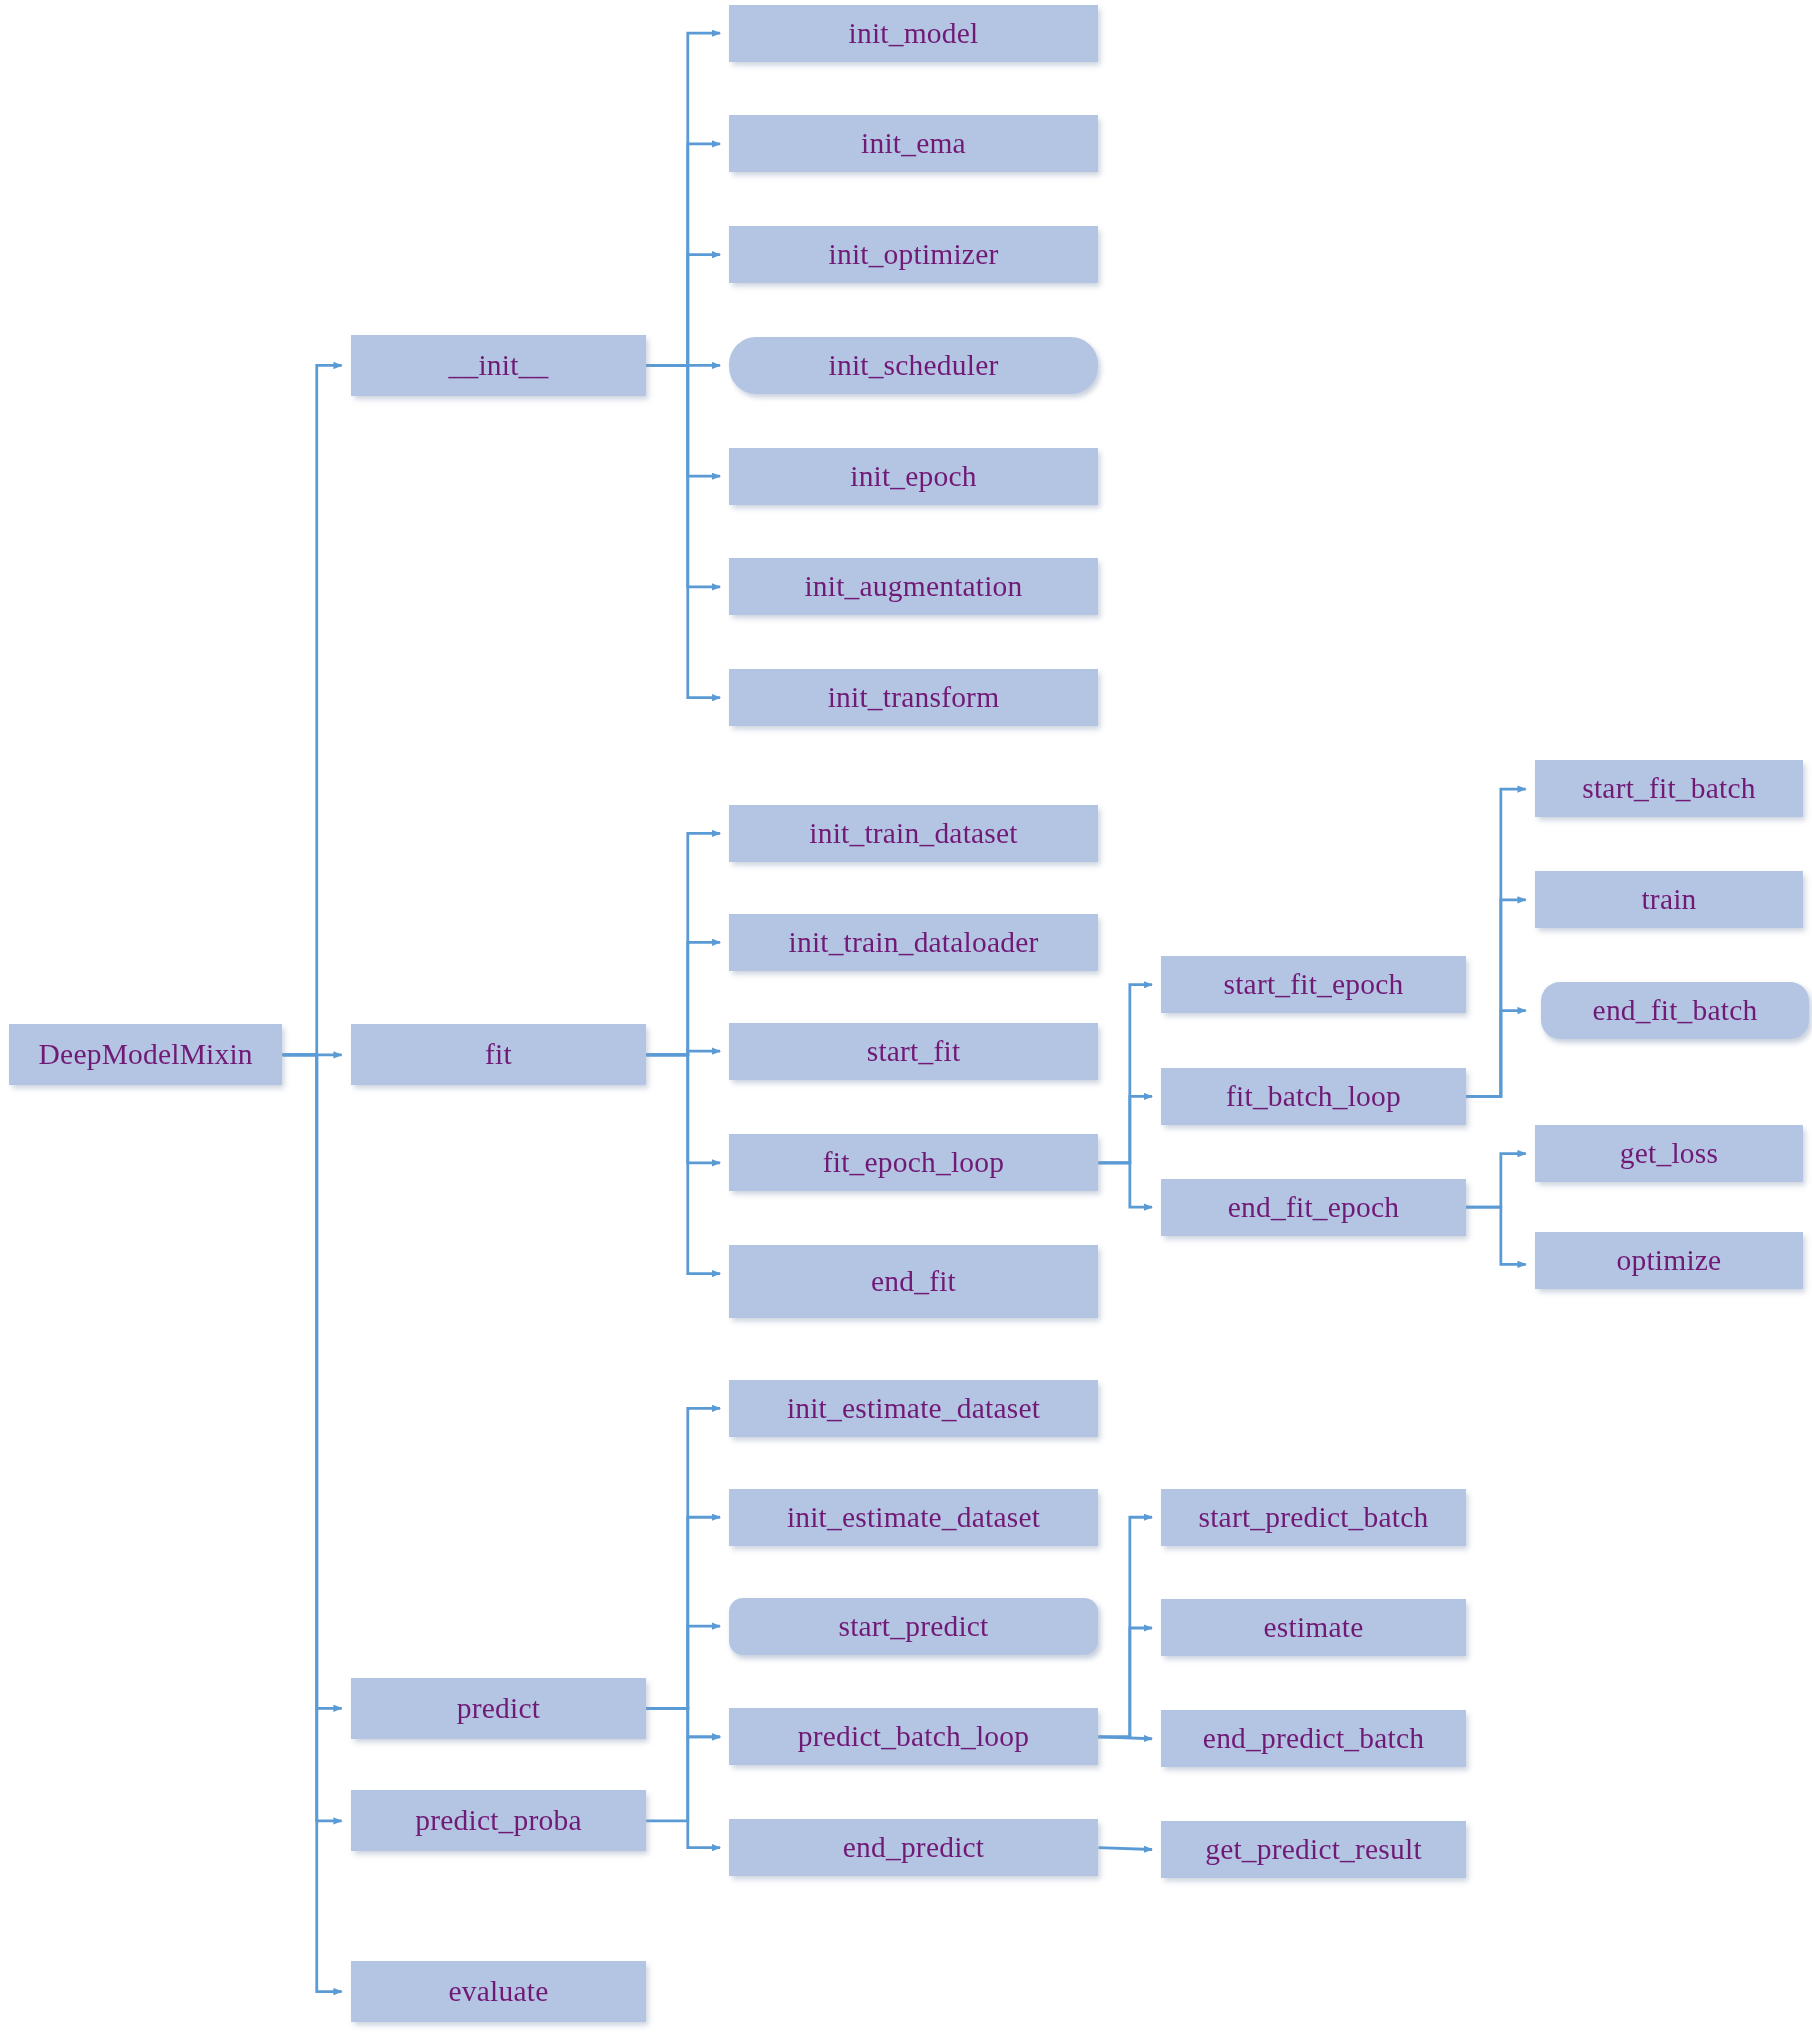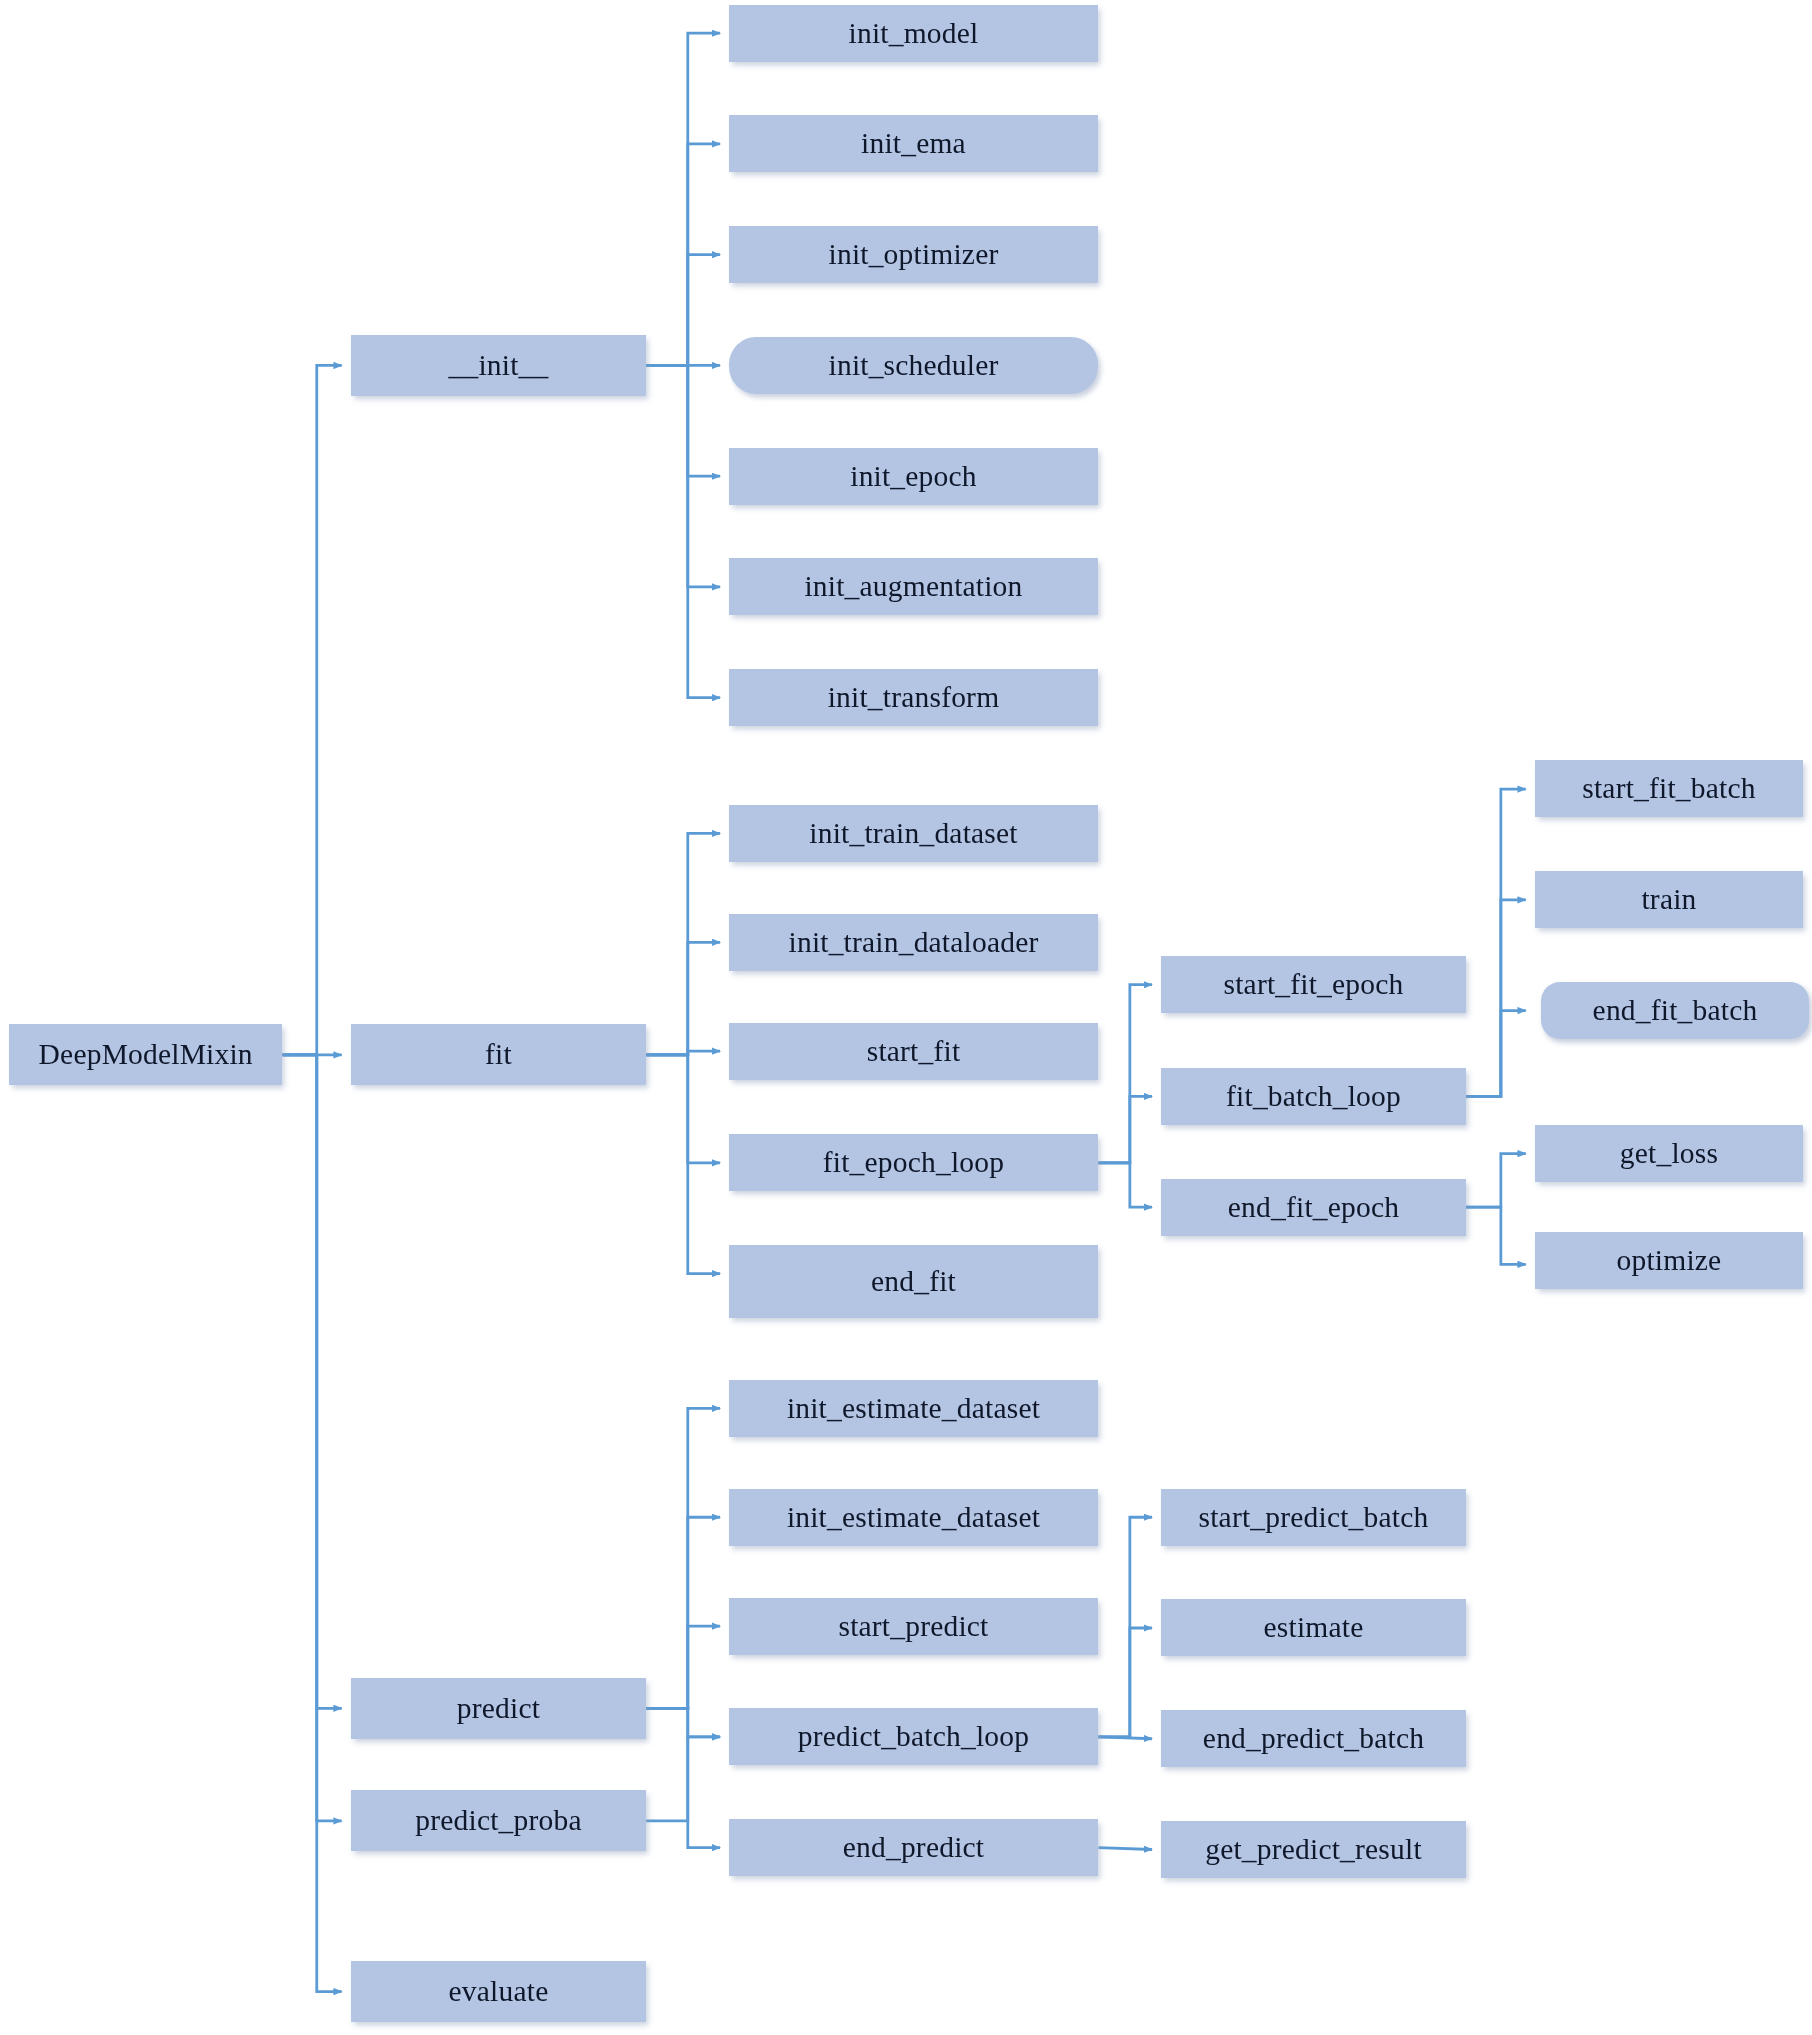--- a/index.html
+++ b/index.html
@@ -19,21 +19,21 @@
     position: absolute;
     left: 0;
     top: 0;
     width: 1813px;
     height: 2035px;
     pointer-events: none;
   }
   .node {
     position: absolute;
     background: #b4c5e4;
-    color: #0f172a;
+    color: #701a75;
     display: flex;
     align-items: center;
     justify-content: center;
     text-align: center;
     font-size: 29.5px;
     line-height: 1.1;
     letter-spacing: 0.2px;
     box-shadow: 2.8px 3.7px 5.5px rgba(140, 155, 185, 0.45);
     white-space: nowrap;
     box-sizing: border-box;
@@ -166,21 +166,21 @@
       </div>
       <div class="node" style="left: 351px; top: 1961px; width: 295px; height: 61px;">
         <span>evaluate</span>
       </div>
       <div class="node" style="left: 729px; top: 1380px; width: 369px; height: 57px;">
         <span>init_estimate_dataset</span>
       </div>
       <div class="node" style="left: 729px; top: 1489px; width: 369px; height: 57px;">
         <span>init_estimate_dataset</span>
       </div>
-      <div class="node" style="left: 729px; top: 1598px; width: 369px; height: 57px;">
+      <div class="node" style="left: 729px; top: 1598px; width: 369px; height: 57px; border-radius: 14px;">
         <span>start_predict</span>
       </div>
       <div class="node" style="left: 729px; top: 1708px; width: 369px; height: 57px;">
         <span>predict_batch_loop</span>
       </div>
       <div class="node" style="left: 729px; top: 1819px; width: 369px; height: 57px;">
         <span>end_predict</span>
       </div>
       <div class="node" style="left: 1161px; top: 1489px; width: 305px; height: 57px;">
         <span>start_predict_batch</span>

